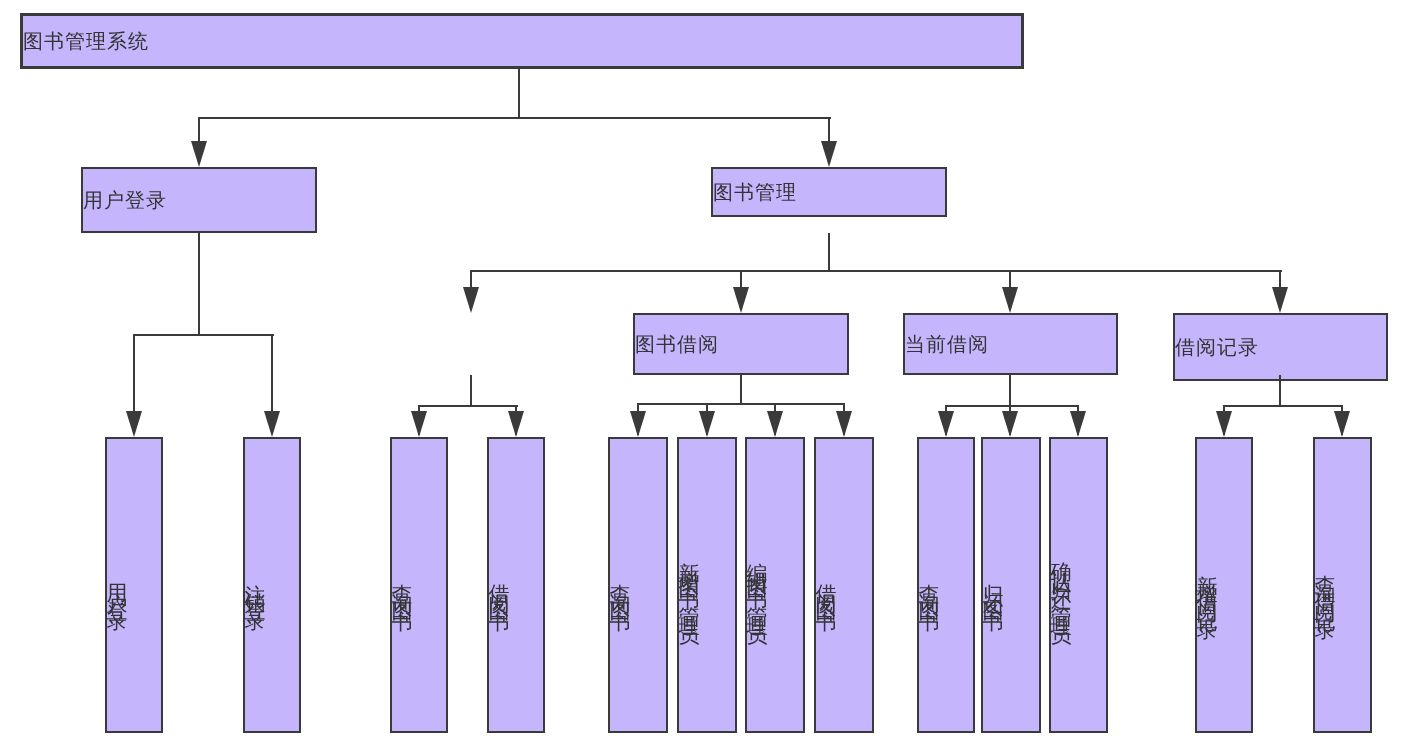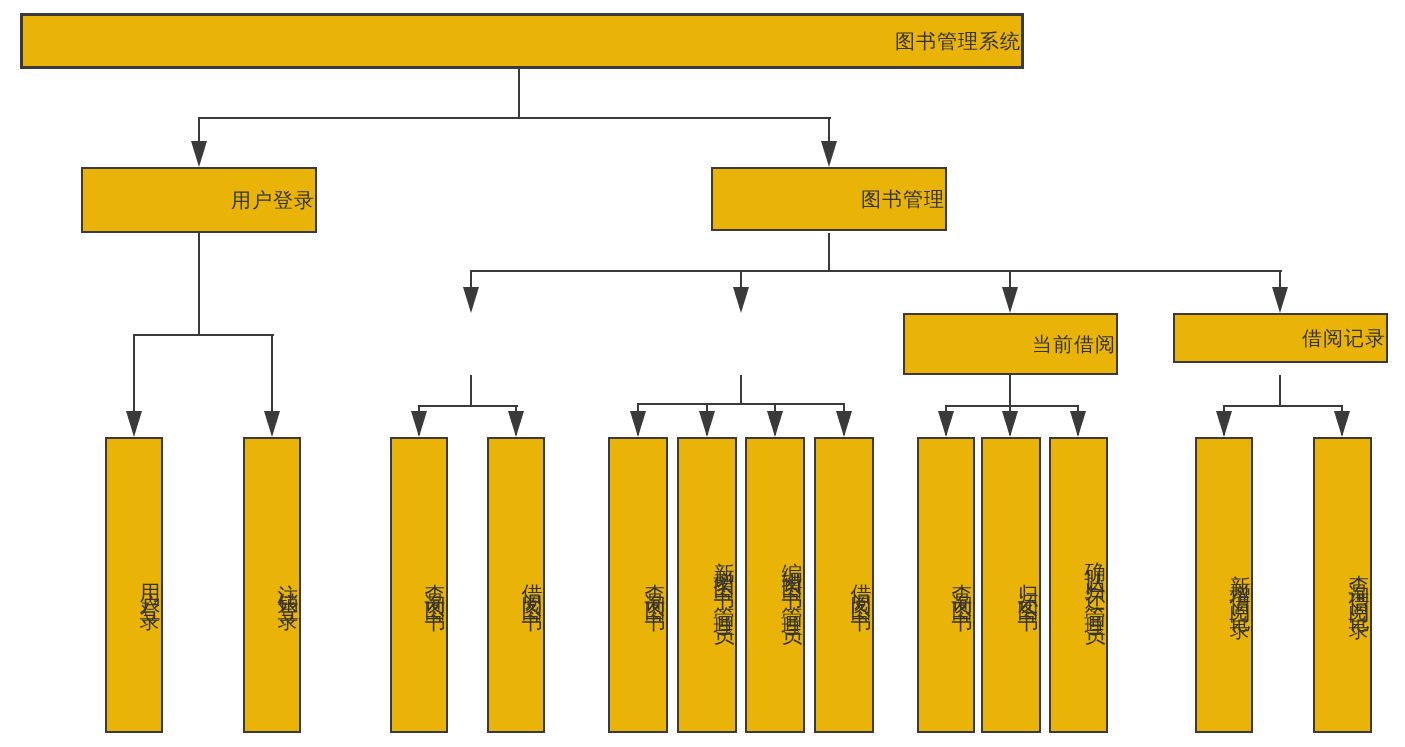--- a/index.html
+++ b/index.html
@@ -6,25 +6,25 @@
   .canvas{
     position:relative;
     width:1405px;height:747px;
     background:#ffffff;
     font-family:"Liberation Sans", sans-serif;
     overflow:hidden;
   }
   .box{
     position:absolute;
     box-sizing:border-box;
-    background:#eab308;
+    background:#c4b5fd;
     border:2px solid #3a3a3a;
     display:flex;
     align-items:center;
-    justify-content:flex-end;
+    justify-content:flex-start;
     color:#333333;
   }
   .box.root{border-width:3px;}
   .box.h span{
     font-size:20px;
     letter-spacing:1px;
     white-space:nowrap;
   }
   .box.v span{
     writing-mode:vertical-rl;
@@ -56,28 +56,31 @@
 
 <div class="canvas">
 
   <div class="box h root" style="left:20px;top:13px;width:1004px;height:56px;">
     <span>图书管理系统</span>
   </div>
 
   <div class="box h" style="left:81px;top:167px;width:236px;height:66px;">
     <span>用户登录</span>
   </div>
-  <div class="box h" style="left:711px;top:167px;width:236px;height:64px;font-family:Liberation Mono, monospace;">
+  <div class="box h" style="left:711px;top:167px;width:236px;height:50px;font-family:Liberation Mono, monospace;">
     <span>图书管理</span>
   </div>
 
-  <div class="box h" style="left:903px;top:313px;width:215px;height:62px;padding-left:12px;">
+  <div class="box h" style="left:633px;top:313px;width:216px;height:62px;">
+    <span>图书借阅</span>
+  </div>
+  <div class="box h" style="left:903px;top:313px;width:215px;height:62px;">
     <span>当前借阅</span>
   </div>
-  <div class="box h" style="left:1173px;top:313px;width:215px;height:50px;">
+  <div class="box h" style="left:1173px;top:313px;width:215px;height:68px;">
     <span>借阅记录</span>
   </div>
 
   <div class="box v" style="left:105px;top:437px;width:58px;height:296px;">
     <span>用户登录</span>
   </div>
   <div class="box v" style="left:243px;top:437px;width:58px;height:296px;">
     <span>注销登录</span>
   </div>
 

